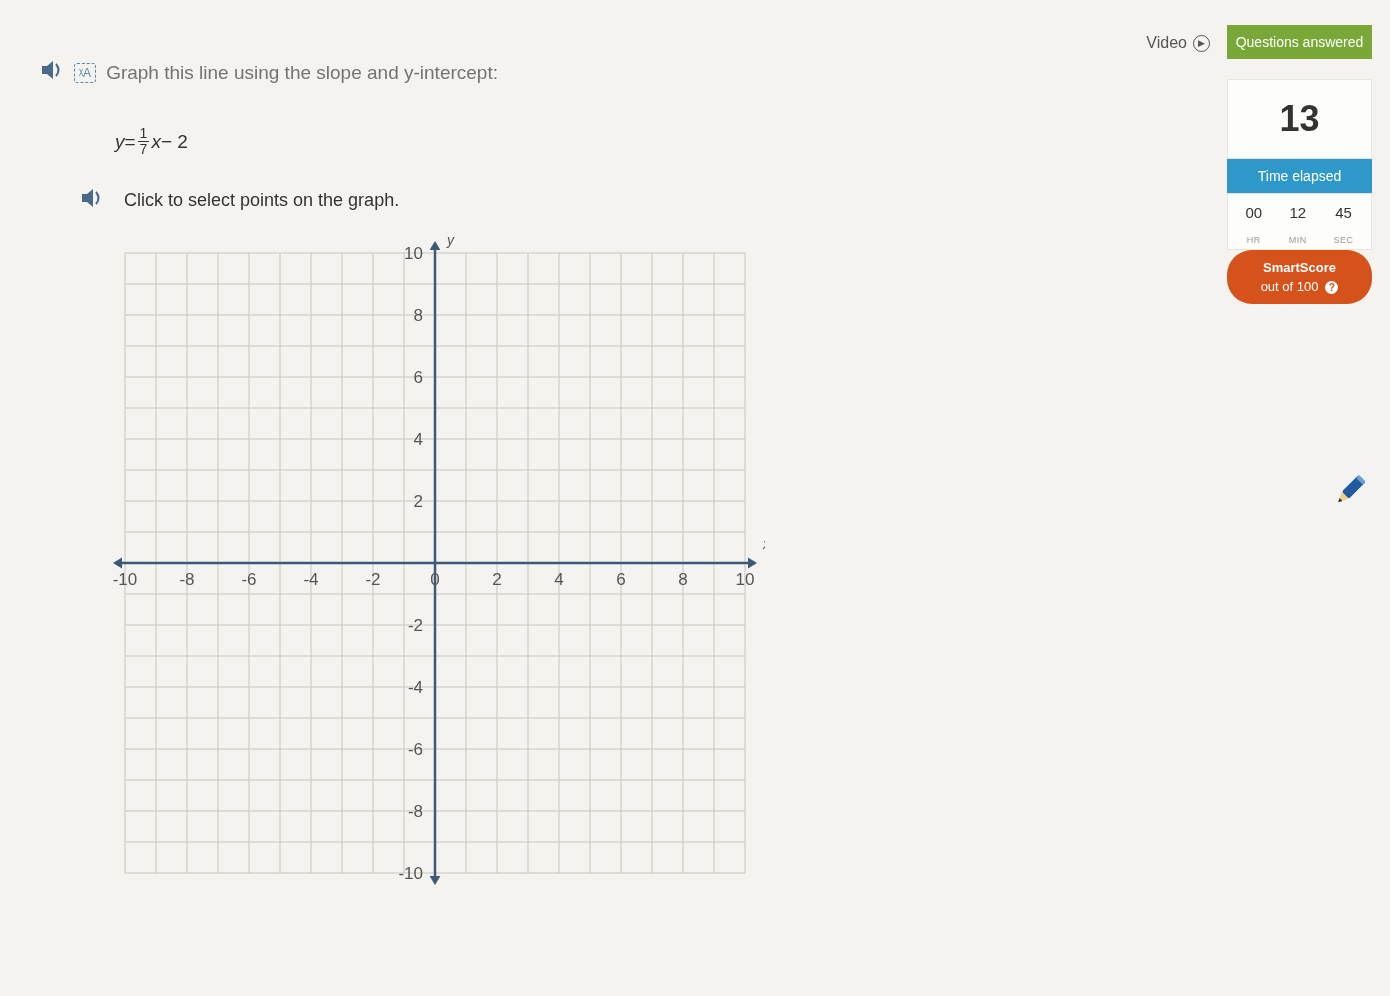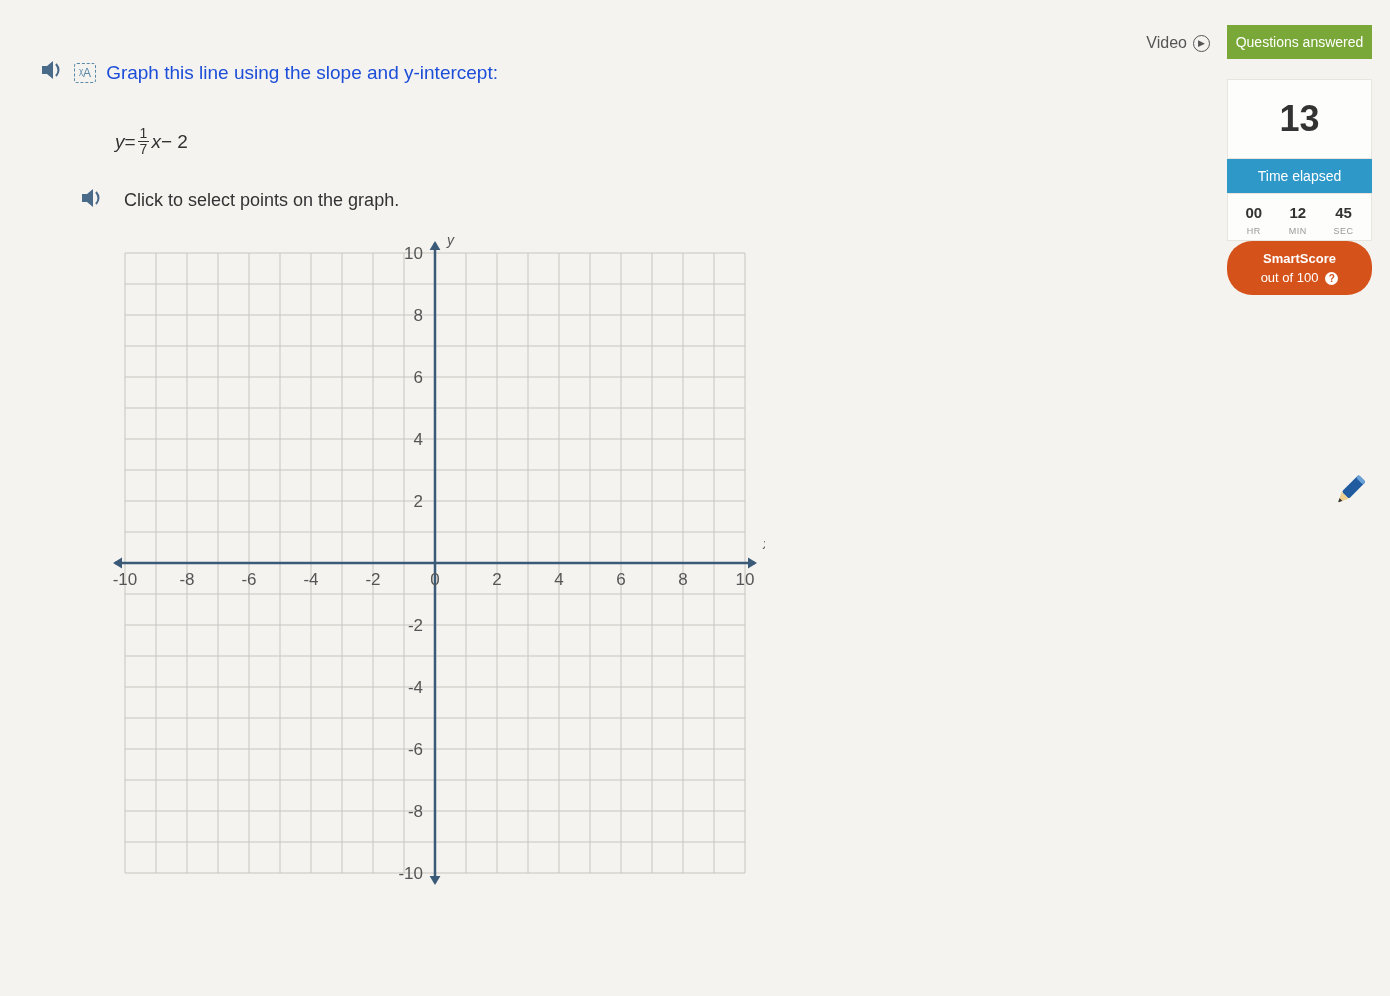--- a/index.html
+++ b/index.html
@@ -25,21 +25,21 @@
       font-size: 20px;
     }
     .translate-icon {
       border: 1.5px dashed #5a8aa8;
       color: #5a8aa8;
       font-size: 12px;
       padding: 2px 4px;
       border-radius: 3px;
     }
     .question-text {
-      color: #1d4ed8;
+      color: #737373;
       font-size: 19px;
     }
     .equation {
       margin-left: 75px;
       color: #333;
       font-size: 19px;
       font-style: italic;
       margin-bottom: 30px;
       display: flex;
       align-items: center;
@@ -110,22 +110,22 @@
       margin-top: 20px;
     }
     .time-row {
       background: #fdfdfb;
       display: flex;
       justify-content: space-around;
       padding: 10px 4px 4px 4px;
       border: 1px solid #e8e5de;
     }
     .time-col { text-align: center; }
-    .time-num { font-size: 15px; color: #333; font-weight:700;}
-    .time-label { font-size: 9px; color: #999; letter-spacing: 0.5px; margin-top:5px;}
+    .time-num { font-size: 15px; color: #333; font-weight:400;}
+    .time-label { font-size: 9px; color: #999; letter-spacing: 0.5px; margin-top:14px;}
     .smartscore-hdr { font-size: 13px; font-weight:bold;}
     .smartscore-sub { font-size: 13px; font-weight:normal;}
     .info-circ {
       display:inline-block; width:13px; height:13px; background:#fff; color:#d5521a;
       border-radius:50%; font-size:10px; line-height:13px; margin-left:3px; font-weight:bold;
     }
     .pencil-icon {
       position: absolute;
       right: 24px;
       top: 470px;

